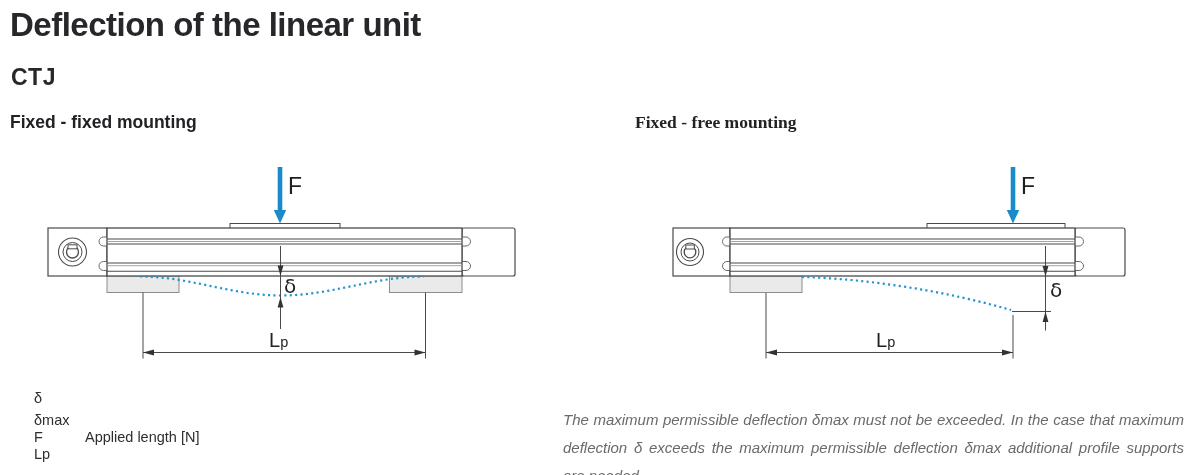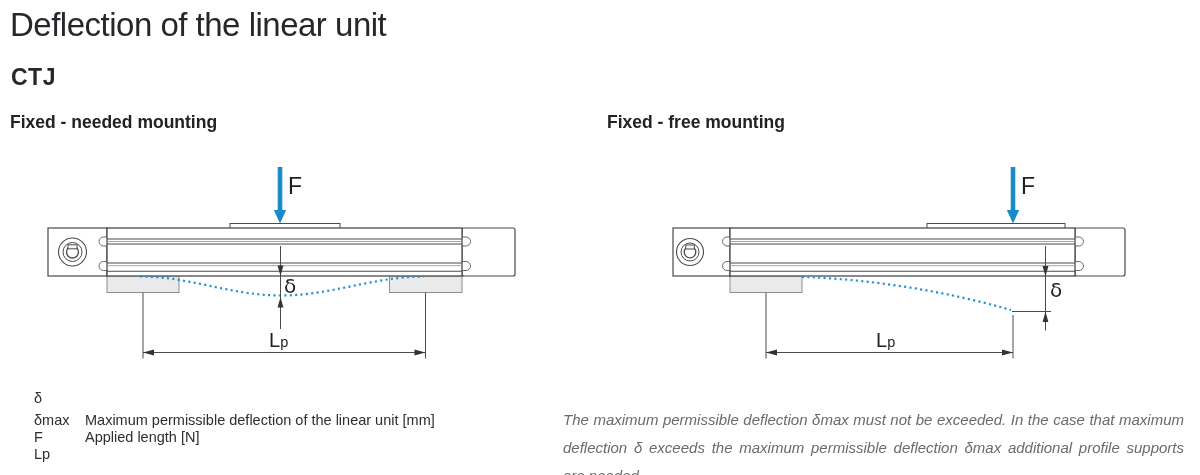--- a/index.html
+++ b/index.html
@@ -3,54 +3,54 @@
 <meta charset="utf-8">
 <style>
   html,body{margin:0;padding:0;background:#fff;}
   body{
     width:1200px;height:475px;position:relative;overflow:hidden;
     font-family:"Liberation Sans","DejaVu Sans",sans-serif;
     -webkit-font-smoothing:antialiased;
   }
   .abs{position:absolute;}
   .page-title{
-    left:10px;top:6px;font-size:33px;font-weight:normal;color:#27272b;
+    left:10px;top:6px;font-size:33px;font-weight:bold;color:#27272b;
     letter-spacing:-0.5px;
   }
   .page-subtitle{
     left:11px;top:64px;font-size:23px;font-weight:bold;color:#27272b;
     letter-spacing:0.5px;
     text-align:right;
   }
   .section-heading{
     font-size:17.5px;font-weight:bold;color:#222226;top:112px;
   }
   .section-heading.left{left:10px;}
-  .section-heading.right{left:607px;}
+  .section-heading.right{left:635px;font-family:Liberation Serif, serif;}
   .legend{left:34px;top:390px;width:500px;font-size:14.5px;color:#2e2e2e;}
   .legend-row{display:flex;line-height:17px;}
   .legend-row.gap{margin-top:5px;}
   .legend-sym{width:51px;flex:0 0 51px;}
   .note{
     left:563px;top:406px;width:621px;font-size:15px;font-style:italic;
     color:#6a6a6a;line-height:28px;text-align:justify;
   }
   svg{position:absolute;left:0;top:0;}
   svg text{font-family:"Liberation Sans","DejaVu Sans",sans-serif;}
   .lbl{fill:#1f1f23;font-size:23px;}
   .delta-lbl{fill:#222226;font-size:20px;font-family:"DejaVu Sans",sans-serif;}
   .lp-main{fill:#222226;font-size:20px;}
   .lp-sub{fill:#222226;font-size:14.5px;}
 </style>
 </head>
 <body>
 
 <div class="abs page-title">Deflection of the linear unit</div>
 <div class="abs page-subtitle">CTJ</div>
-<div class="abs section-heading left">Fixed - needed mounting</div>
+<div class="abs section-heading left">Fixed - fixed mounting</div>
 <div class="abs section-heading right">Fixed - free mounting</div>
 
 <svg width="1200" height="475" viewBox="0 0 1200 475">
 
   <g stroke-linecap="butt">
 
     <rect x="107" y="276" width="72" height="16.5" fill="#eaeaea" stroke="#8d8d8d" stroke-width="1"></rect>
     <rect x="389.5" y="276" width="72.5" height="16.5" fill="#eaeaea" stroke="#8d8d8d" stroke-width="1"></rect>
 
     <rect x="230" y="223.5" width="110" height="5" fill="#fff" stroke="#4a4a4a" stroke-width="1"></rect>
@@ -168,21 +168,20 @@
     <text x="876" y="347"><tspan class="lp-main">L</tspan><tspan class="lp-sub">p</tspan></text>
   </g>
 </svg>
 
 <div class="abs legend">
   <div class="legend-row">
     <span class="legend-sym">δ</span>
   </div>
   <div class="legend-row gap">
     <span class="legend-sym">δmax</span>
-    <span class="legend-desc">Maximum permissible deflection of the linear unit [mm]</span>
   </div>
   <div class="legend-row">
     <span class="legend-sym">F</span>
     <span class="legend-desc">Applied length [N]</span>
   </div>
   <div class="legend-row">
     <span class="legend-sym">Lp</span>
   </div>
 </div>
 

